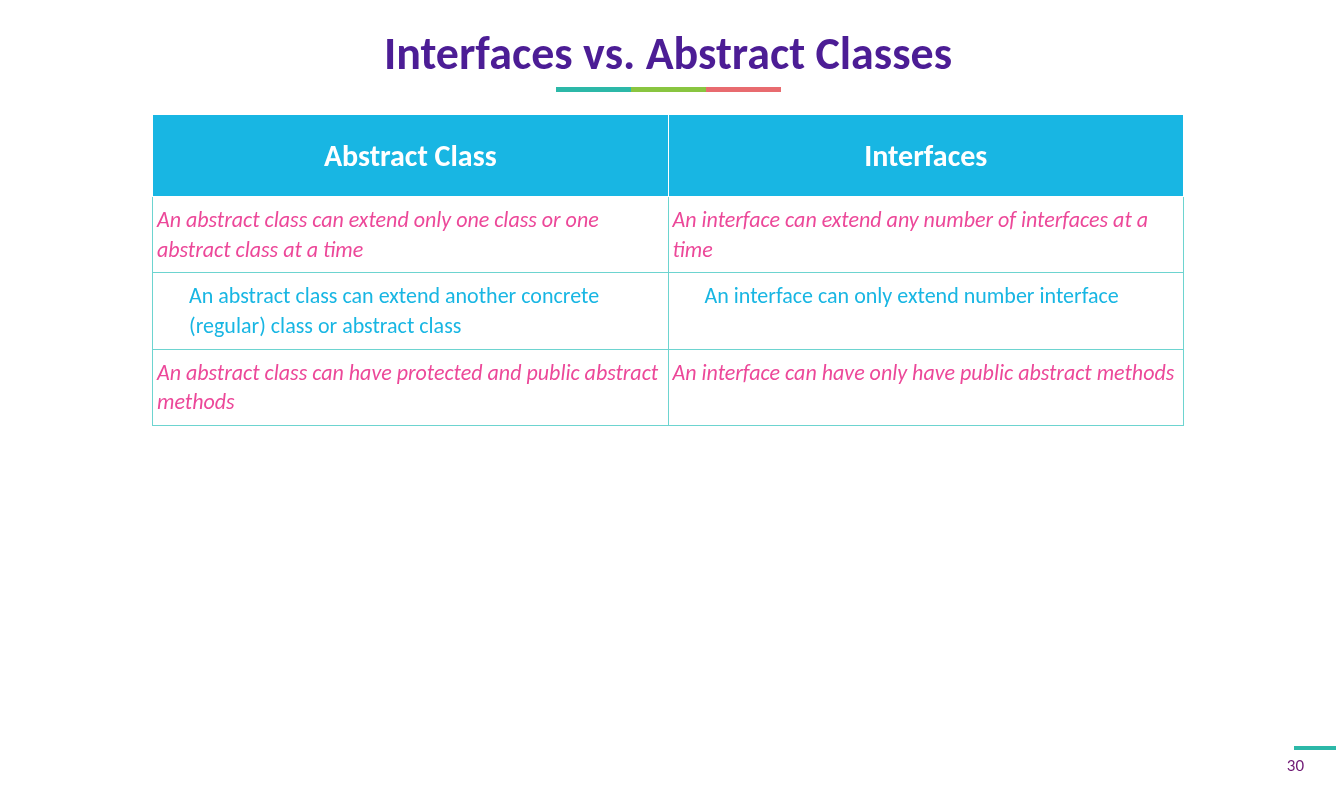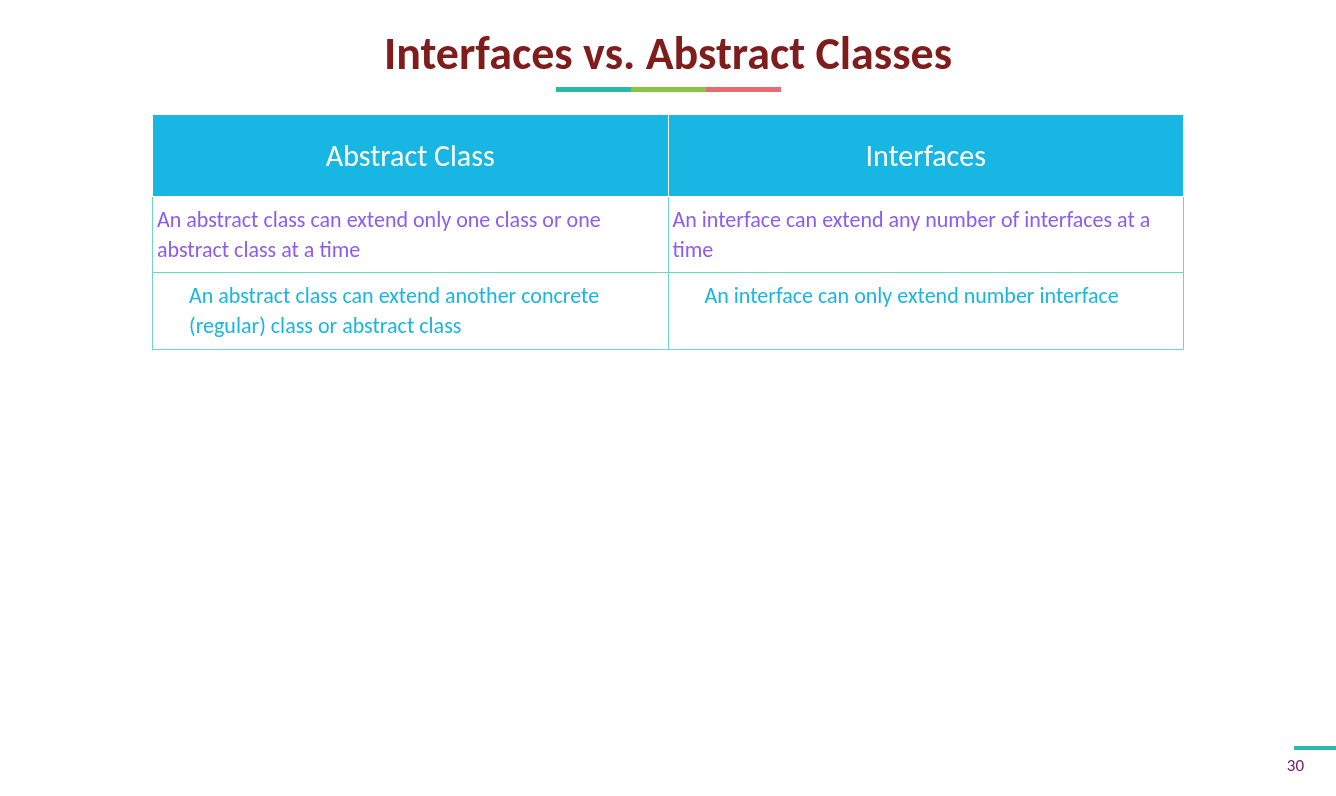--- a/index.html
+++ b/index.html
@@ -18,21 +18,21 @@
     .slide {
       width: 100%;
       height: 100%;
       padding: 25px 110px 0 110px;
       position: relative;
     }
     .title {
       text-align: center;
       font-size: 46px;
       font-weight: 700;
-      color: #7f1d1d;
+      color: #4c1d95;
       margin-bottom: 6px;
     }
     .title-underline {
       display: flex;
       justify-content: center;
       margin-bottom: 22px;
     }
     .underline-segment {
       height: 5px;
       width: 75px;
@@ -43,35 +43,36 @@
     .comparison-table {
       width: 1032px;
       margin: 0 auto;
       border-collapse: collapse;
       table-layout: fixed;
     }
     .comparison-table th {
       background: #18b6e3;
       color: #ffffff;
       font-size: 30px;
-      font-weight: 400;
+      font-weight: 700;
       padding: 22px 10px;
       text-align: center;
       border: 1px solid #ffffff;
       width: 50%;
     }
     .comparison-table td {
       font-size: 22px;
       padding: 8px 6px 8px 4px;
       border: 1px solid #6dd4d0;
       vertical-align: top;
       line-height: 1.35;
     }
     .row-dark td {
-      color: #8b5cf6;
+      color: #ec4899;
+      font-style: italic;
     }
     .row-teal td {
       color: #18b6e3;
       padding-left: 36px;
     }
     .page-number {
       position: absolute;
       bottom: 20px;
       right: 32px;
       font-size: 17px;
@@ -106,18 +107,22 @@
     </thead>
     <tbody>
       <tr class="row-dark">
         <td> An abstract class can extend only one class or one abstract class at a time</td>
         <td> An interface can extend any number of interfaces at a time</td>
       </tr>
       <tr class="row-teal">
         <td>  An abstract class can extend another concrete (regular) class or abstract class</td>
         <td>  An interface can only extend number interface</td>
       </tr>
+      <tr class="row-dark">
+        <td> An abstract class can have protected and public abstract methods</td>
+        <td> An interface can have only have public abstract methods</td>
+      </tr>
     </tbody>
   </table>
 
   <div class="page-number-line"></div>
   <div class="page-number">30</div>
 </div>
 
 </body></html>

